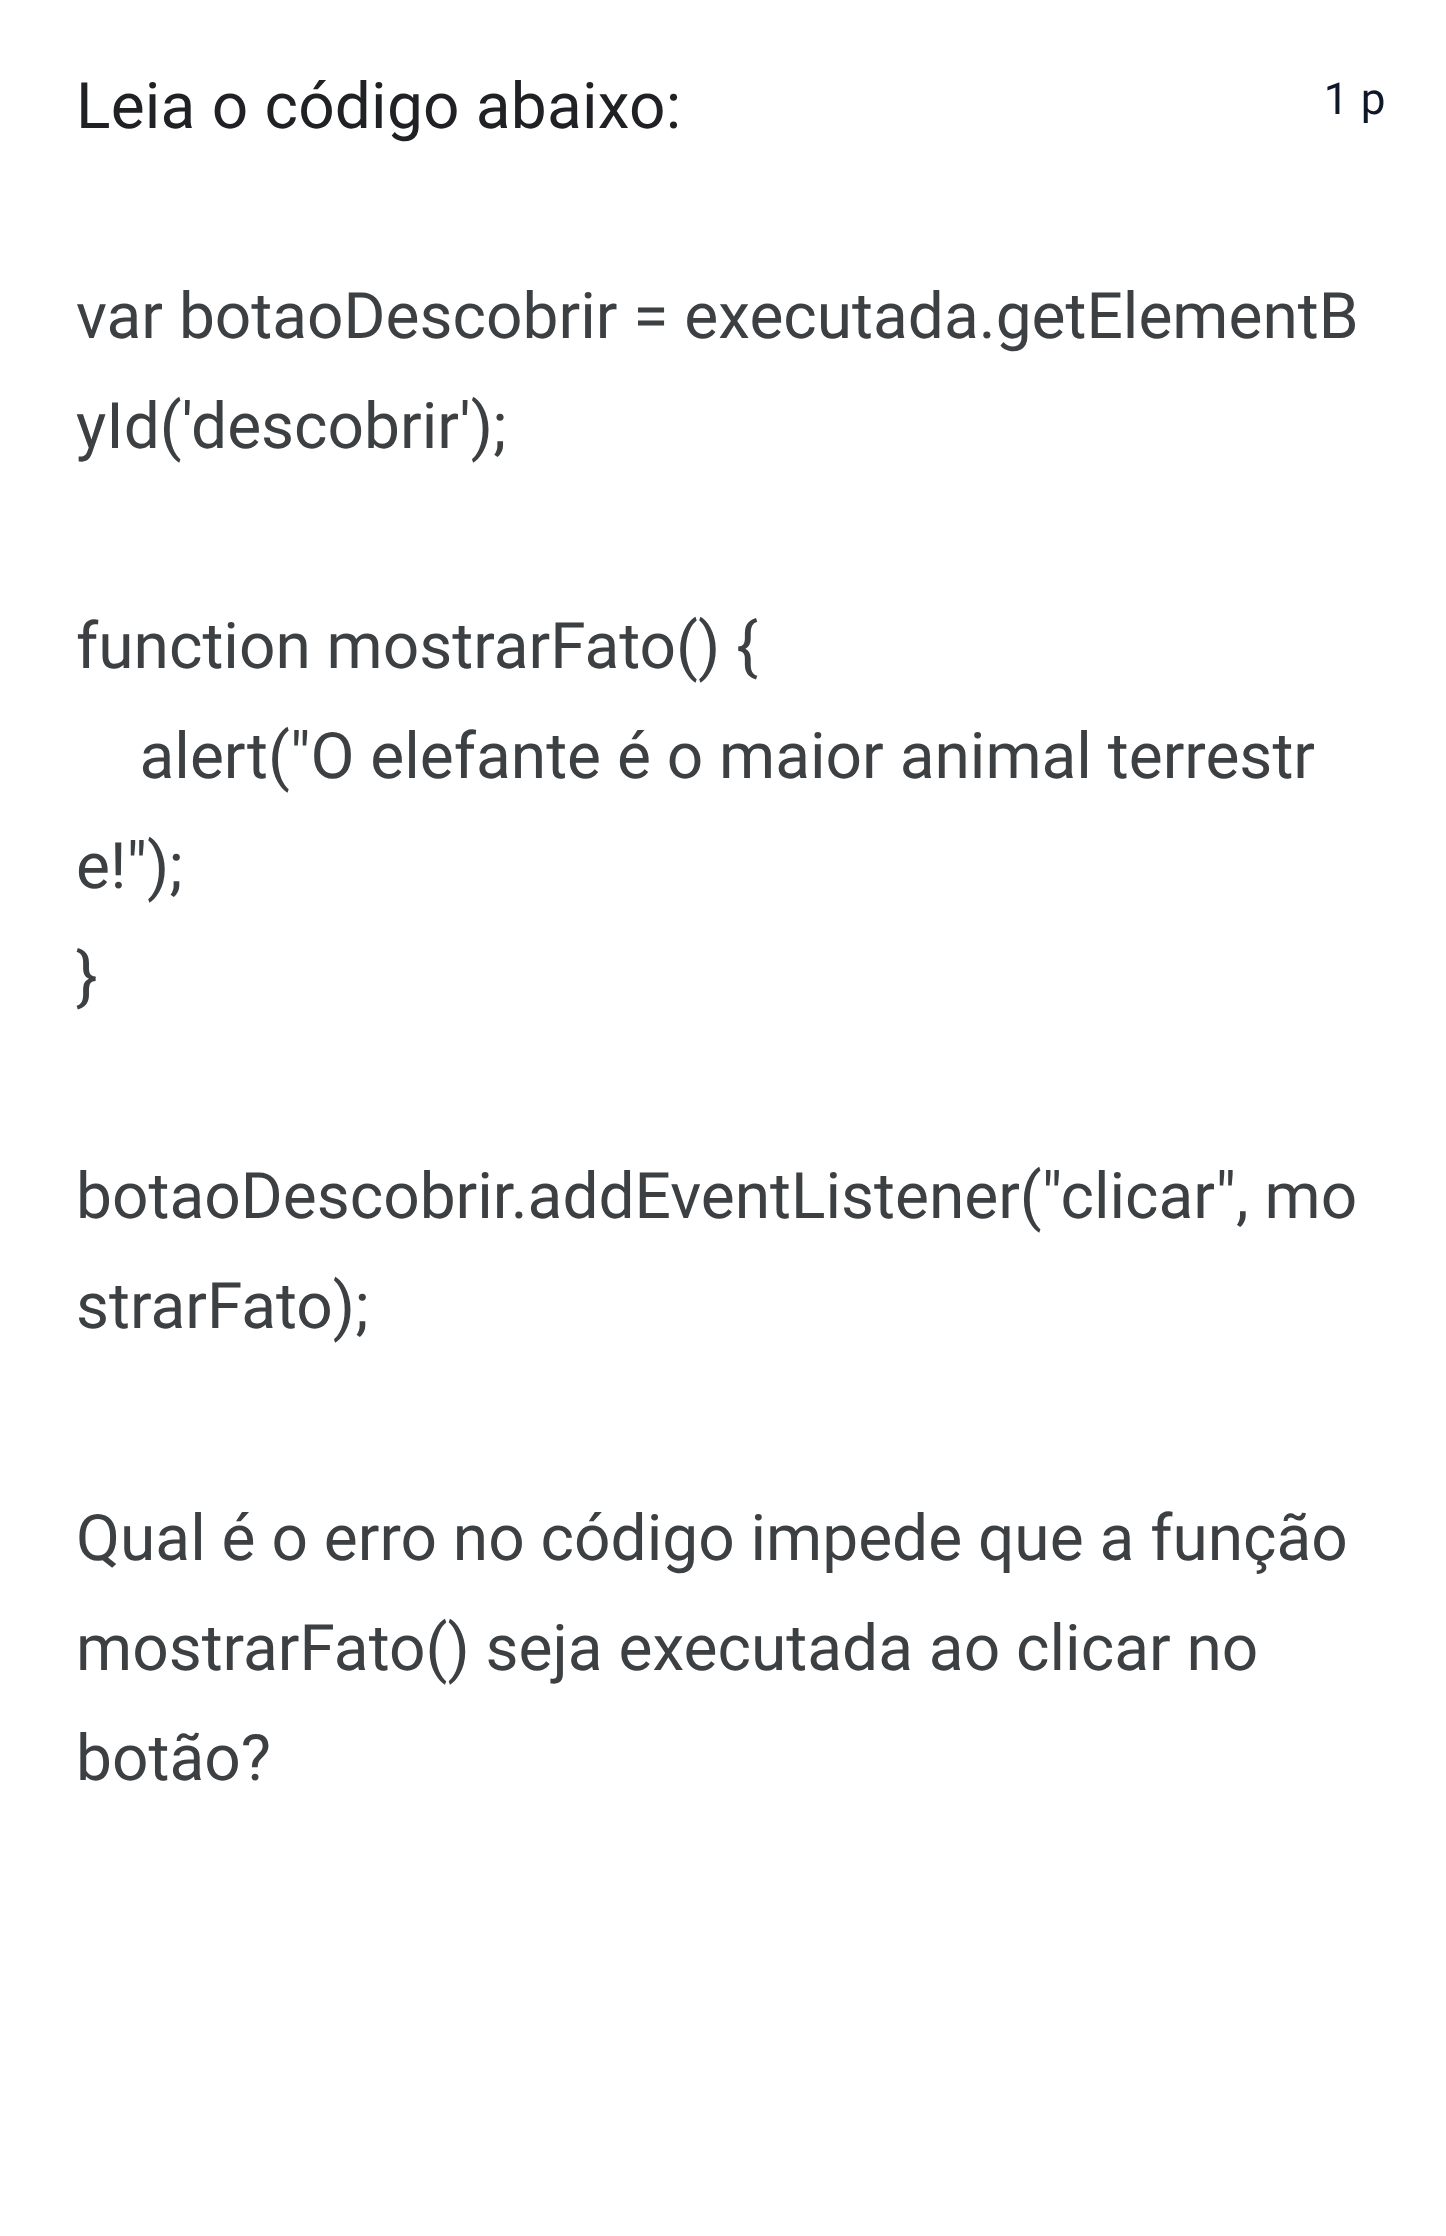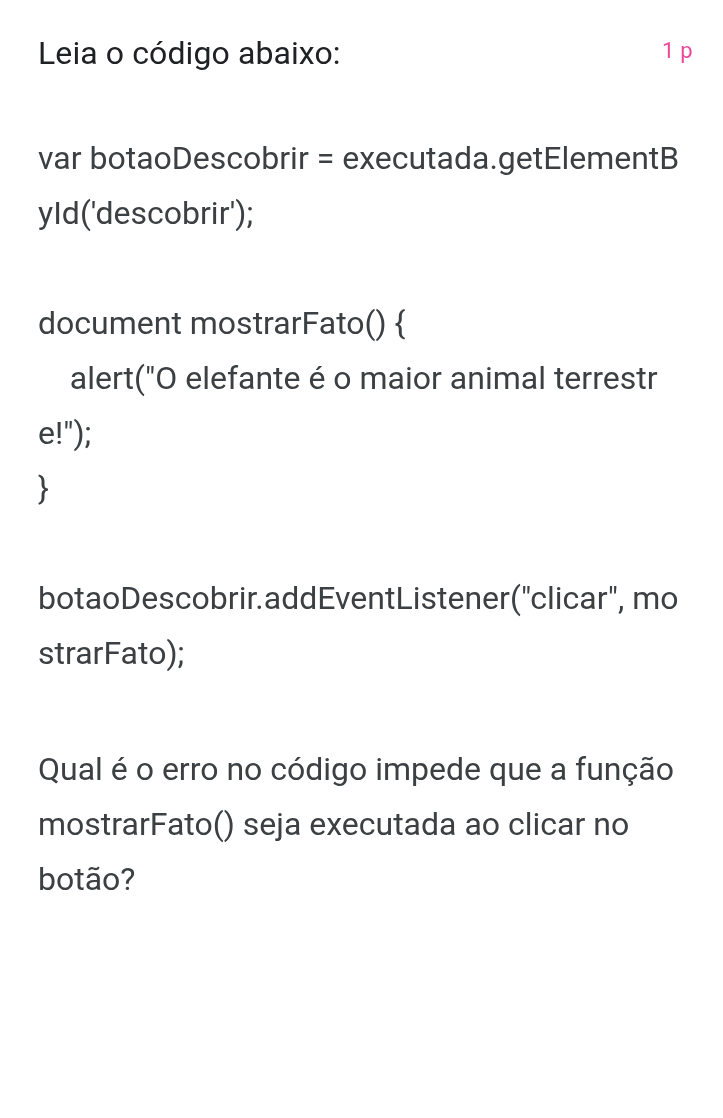--- a/index.html
+++ b/index.html
@@ -23,21 +23,21 @@
       margin-bottom: 56px;
     }
     .intro {
       font-size: 32px;
       line-height: 1.35;
       color: #202124;
       letter-spacing: 0.1px;
     }
     .points {
       font-size: 22px;
-      color: #ec4899;
+      color: #0f172a;
       margin-left: 20px;
       margin-top: 6px;
       white-space: nowrap;
       letter-spacing: 0.3px;
       text-align: center;
     }
     .code-block {
       font-size: 32px;
       line-height: 1.72;
       color: #3c4043;
@@ -55,20 +55,20 @@
 </head>
 <body>
 
 <div class="header-row">
   <div class="intro">Leia o código abaixo:</div>
   <div class="points">1 p</div>
 </div>
 
 <div class="code-block"><span>var botaoDescobrir = executada.getElementById('descobrir');</span>
 <span></span>
-<span>document mostrarFato() {</span>
+<span>function mostrarFato() {</span>
 <span>    alert("O elefante é o maior animal terrestre!");</span>
 <span>}</span>
 <span></span>
 <span>botaoDescobrir.addEventListener("clicar", mostrarFato);</span>
 </div>
 
 <div class="question">Qual é o erro no código impede que a função mostrarFato() seja executada ao clicar no botão?</div>
 
 </body></html>

